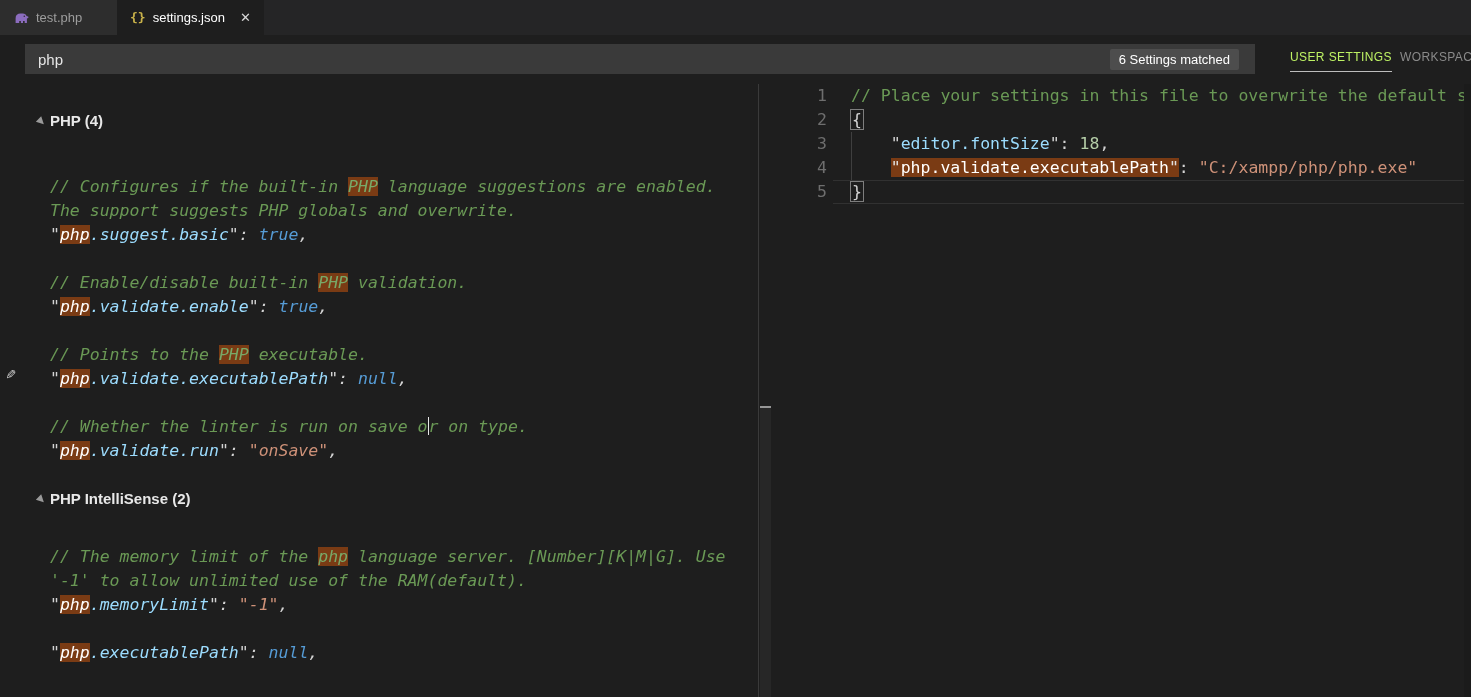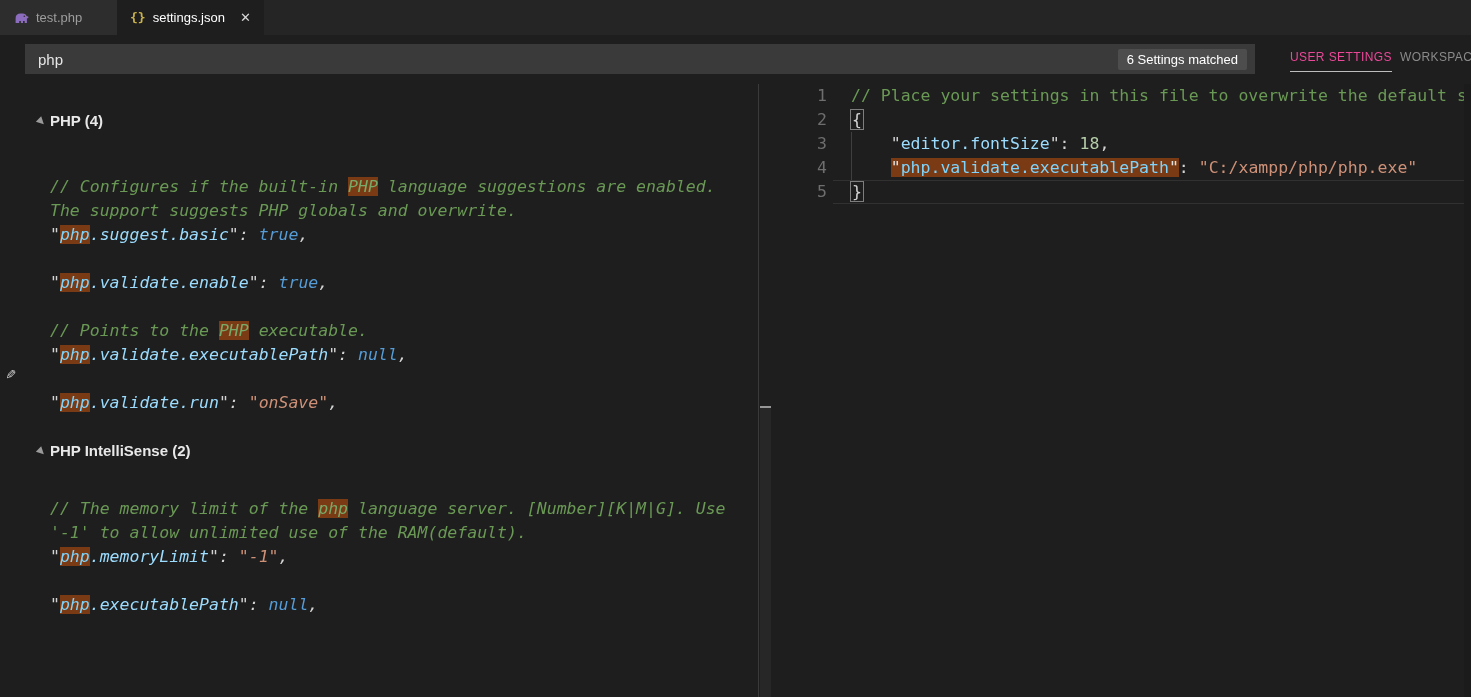--- a/index.html
+++ b/index.html
@@ -21,43 +21,43 @@
   .search-box {
     position:absolute; left:25px; top:9px; right:216px; height:30px;
     background:#3a3a3a; display:flex; align-items:center; padding-left:13px;
   }
   .search-input {
     flex:1; background:transparent; border:none; outline:none;
     color:#e6e6e6; font-size:15px; font-family:"Liberation Sans", sans-serif;
   }
   .match-badge {
     background:#4d4d4d; color:#ffffff; font-size:13px; padding:3px 9px;
-    margin-right:8px; border-radius:2px; white-space:nowrap;
+    margin-right:16px; border-radius:2px; white-space:nowrap;
   }
   .scope-tab { position:absolute; top:15px; font-size:12px; letter-spacing:.4px; white-space:nowrap; cursor:pointer; }
-  .scope-tab.user { left:1290px; color:#ec4899; padding-bottom:7px; border-bottom:1px solid #bdbdbd; }
+  .scope-tab.user { left:1290px; color:#bef264; padding-bottom:7px; border-bottom:1px solid #bdbdbd; }
   .scope-tab.workspace { left:1400px; color:#8a8a8a; }
   
   .editors { position:absolute; top:84px; left:0; right:0; bottom:0; display:flex; }
   .mono, .line, .code, .gutter { font-family:"DejaVu Sans Mono","Liberation Mono",monospace; font-size:16.5px; line-height:24px; }
   
   .left-pane { position:relative; width:758px; overflow:hidden; padding:25px 0 0 50px; }
   .group-header { font-family:"Liberation Sans",sans-serif; font-weight:bold; font-size:15px; color:#e8e8e8; line-height:24px; margin:0 0 40px -12px; }
   .group + .group .group-header { margin-top:4px; margin-bottom:32px; }
   .twisty { display:inline-block; color:#9a9a9a; font-size:9px; transform:rotate(45deg); margin-right:5px; position:relative; top:-2px; }
   .block { margin-bottom:24px;font-style:italic; }
   .line { white-space:pre; }
   .tok.p { color:#d4d4d4; }
   .tok.c { color:#6a9955; }
   .tok.k { color:#9cdcfe; }
   .tok.b { color:#569cd6; }
   .tok.s { color:#ce9178; }
   .tok.n { color:#b5cea8; }
   .tok.ch { color:#79a968; background:#7a3b14; }
-  .tok.kh { color:#7dd3fc; background:#7a3b14;text-align:right; }
+  .tok.kh { color:#ffffff; background:#7a3b14;text-align:right; }
   .tok.ph { color:#e0e0e0; background:#7a3b14; }
   .tok.brk { color:#d4d4d4; outline:1px solid #7e7e7e; padding:0 1px; }
   .tok.caret { display:inline-block; width:0; border-left:1.5px solid #e8e8e8; height:18px; vertical-align:-3px; }
   .pencil-icon { position:absolute; left:6px; top:278px; color:#cfcfcf; font-size:16px; transform:scaleX(-1); cursor:pointer; }
   
   .divider { position:relative; width:13px; background:#1e1e1e; border-left:1px solid #3a3a3a; }
   .divider .thumb { position:absolute; left:1px; right:0; top:322px; bottom:0; background:#272727; border-top:2px solid #969696; }
   
   .right-pane { position:relative; flex:1; overflow:hidden; }
   .right-pane::after { content:''; position:absolute; right:0; top:0; bottom:0; width:7px; background:#1b1b1b; }
@@ -104,27 +104,29 @@
       <span class="pencil-icon">✎</span>
       <div>
           <div class="group">
             <div class="group-header"><span class="twisty">▶</span><span>PHP (4)</span></div>
             <div class="block">
               <div class="line"><span class="tok c">// Configures if the built-in </span><span class="tok ch">PHP</span><span class="tok c"> language suggestions are enabled.</span></div>
               <div class="line"><span class="tok c">The support suggests PHP globals and overwrite.</span></div>
               <div class="line"><span class="tok p">"</span><span class="tok kh">php</span><span class="tok k">.suggest.basic</span><span class="tok p">": </span><span class="tok b">true</span><span class="tok p">,</span></div>
             </div>
             <div class="block">
+              <div class="line"><span class="tok c">// Enable/disable built-in </span><span class="tok ch">PHP</span><span class="tok c"> validation.</span></div>
               <div class="line"><span class="tok p">"</span><span class="tok kh">php</span><span class="tok k">.validate.enable</span><span class="tok p">": </span><span class="tok b">true</span><span class="tok p">,</span></div>
             </div>
             <div class="block">
               <div class="line"><span class="tok c">// Points to the </span><span class="tok ch">PHP</span><span class="tok c"> executable.</span></div>
               <div class="line"><span class="tok p">"</span><span class="tok kh">php</span><span class="tok k">.validate.executablePath</span><span class="tok p">": </span><span class="tok b">null</span><span class="tok p">,</span></div>
             </div>
             <div class="block">
+              <div class="line"><span class="tok c">// Whether the linter is run on save o</span><span class="tok caret"></span><span class="tok c">r on type.</span></div>
               <div class="line"><span class="tok p">"</span><span class="tok kh">php</span><span class="tok k">.validate.run</span><span class="tok p">": </span><span class="tok s">"onSave"</span><span class="tok p">,</span></div>
             </div>
           </div>
           <div class="group">
             <div class="group-header"><span class="twisty">▶</span><span>PHP IntelliSense (2)</span></div>
             <div class="block">
               <div class="line"><span class="tok c">// The memory limit of the </span><span class="tok ch">php</span><span class="tok c"> language server. [Number][K|M|G]. Use</span></div>
               <div class="line"><span class="tok c">'-1' to allow unlimited use of the RAM(default).</span></div>
               <div class="line"><span class="tok p">"</span><span class="tok kh">php</span><span class="tok k">.memoryLimit</span><span class="tok p">": </span><span class="tok s">"-1"</span><span class="tok p">,</span></div>
             </div>

